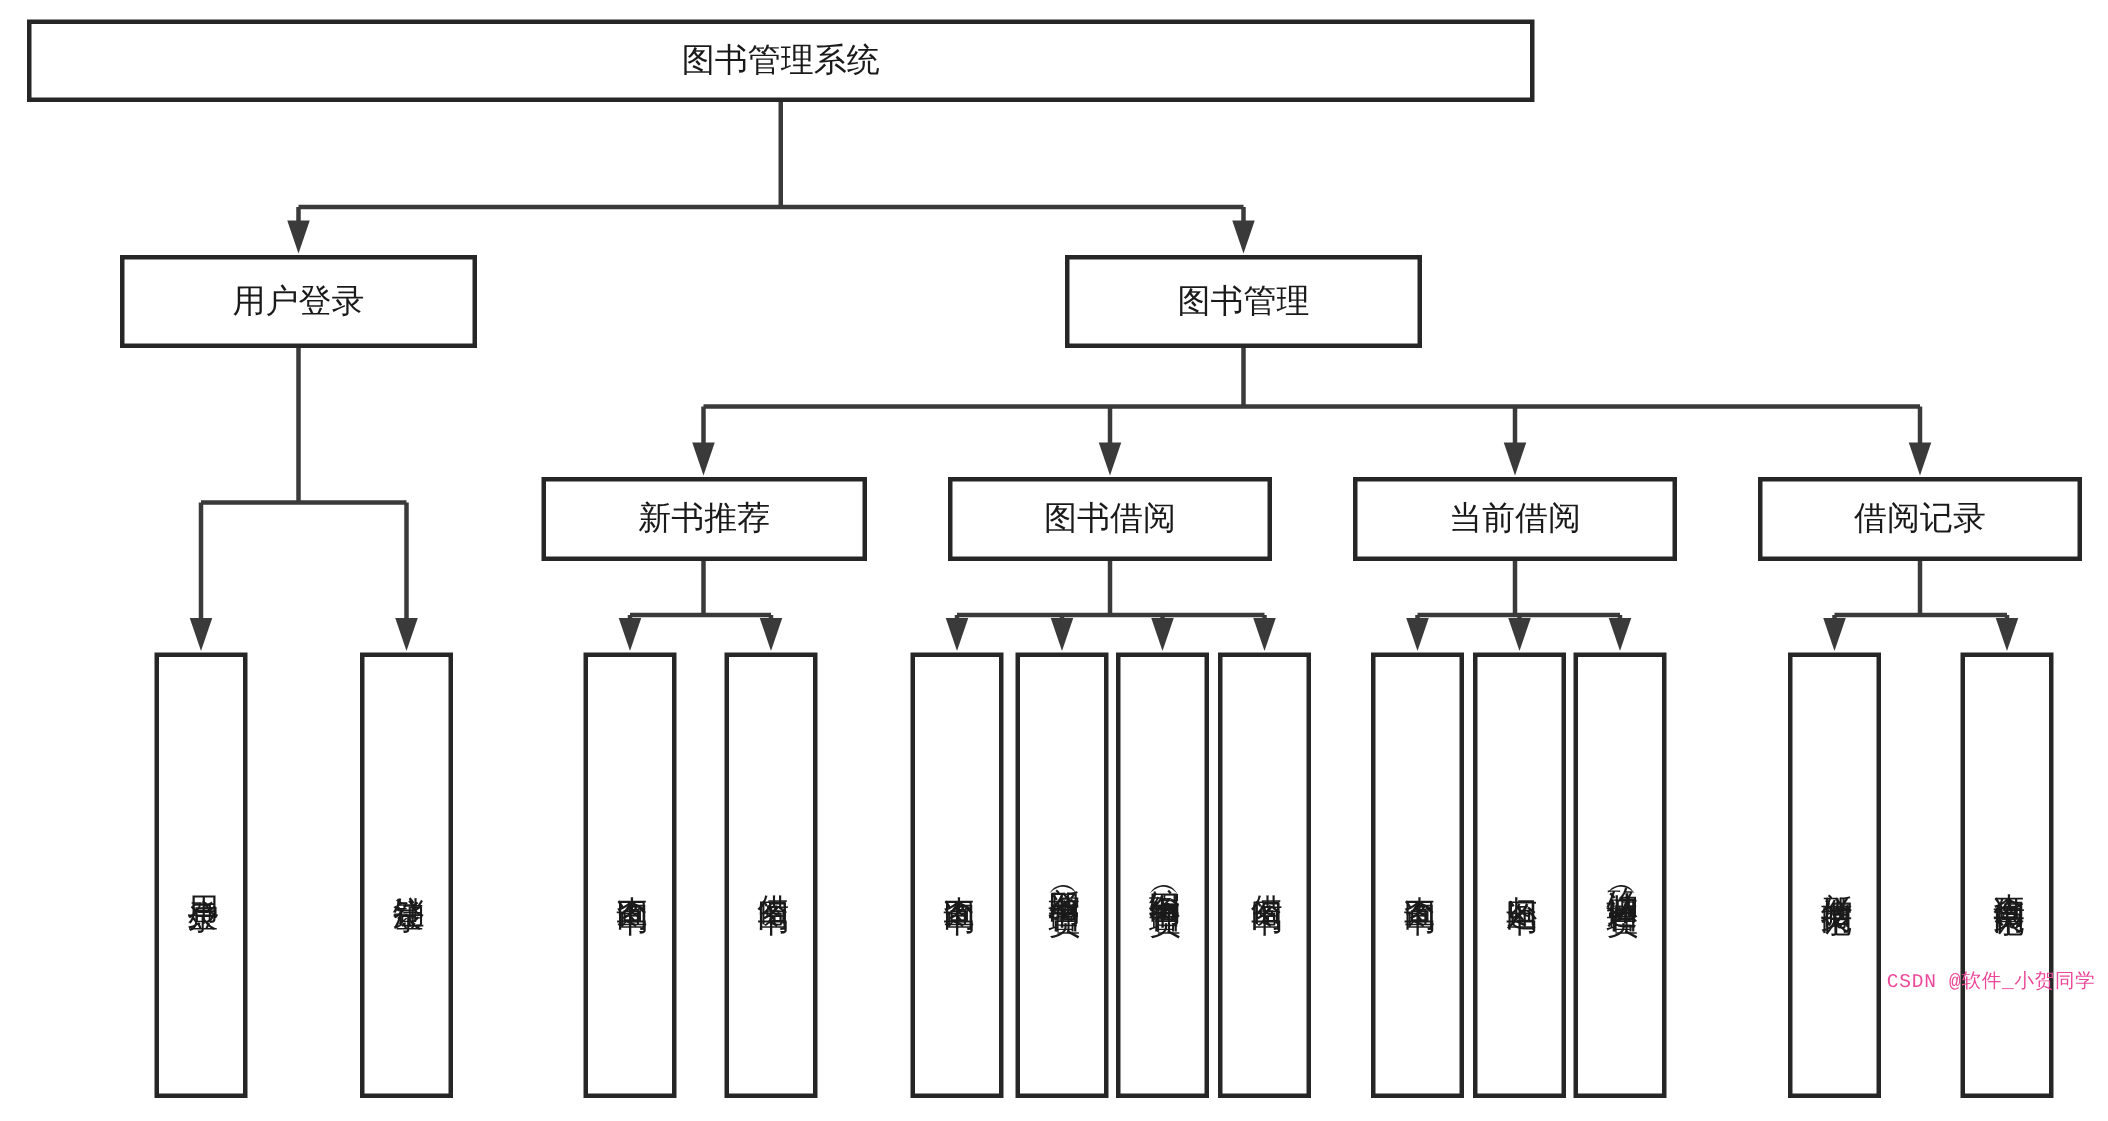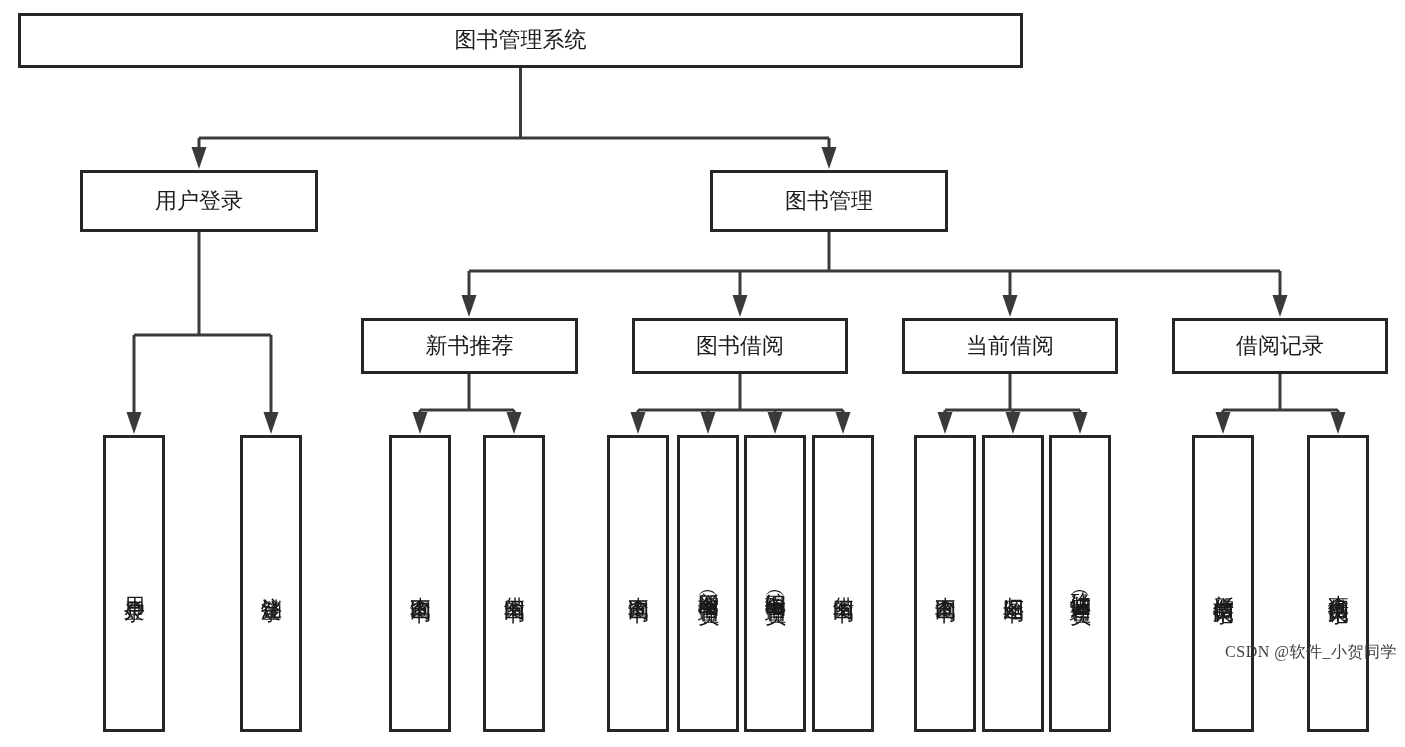--- a/index.html
+++ b/index.html
@@ -64,23 +64,23 @@
     align-items: center;
     justify-content: center;
     text-align: center;
     pointer-events: none;
     user-select: none;
   }
   #watermark {
     position: absolute;
     right: 8px;
     bottom: 8px;
-    font-family: Liberation Serif, serif;
-    font-size: 16px;
-    color: #404040;
+    font-family: Liberation Mono, monospace;
+    font-size: 13px;
+    color: #ec4899;
     letter-spacing: 0.5px;
     white-space: nowrap;
   }
 </style>
 </head>
 <body>
 
 <div id="diagram-root">
 
   <svg id="tree-svg" viewBox="0 0 1405 747">

